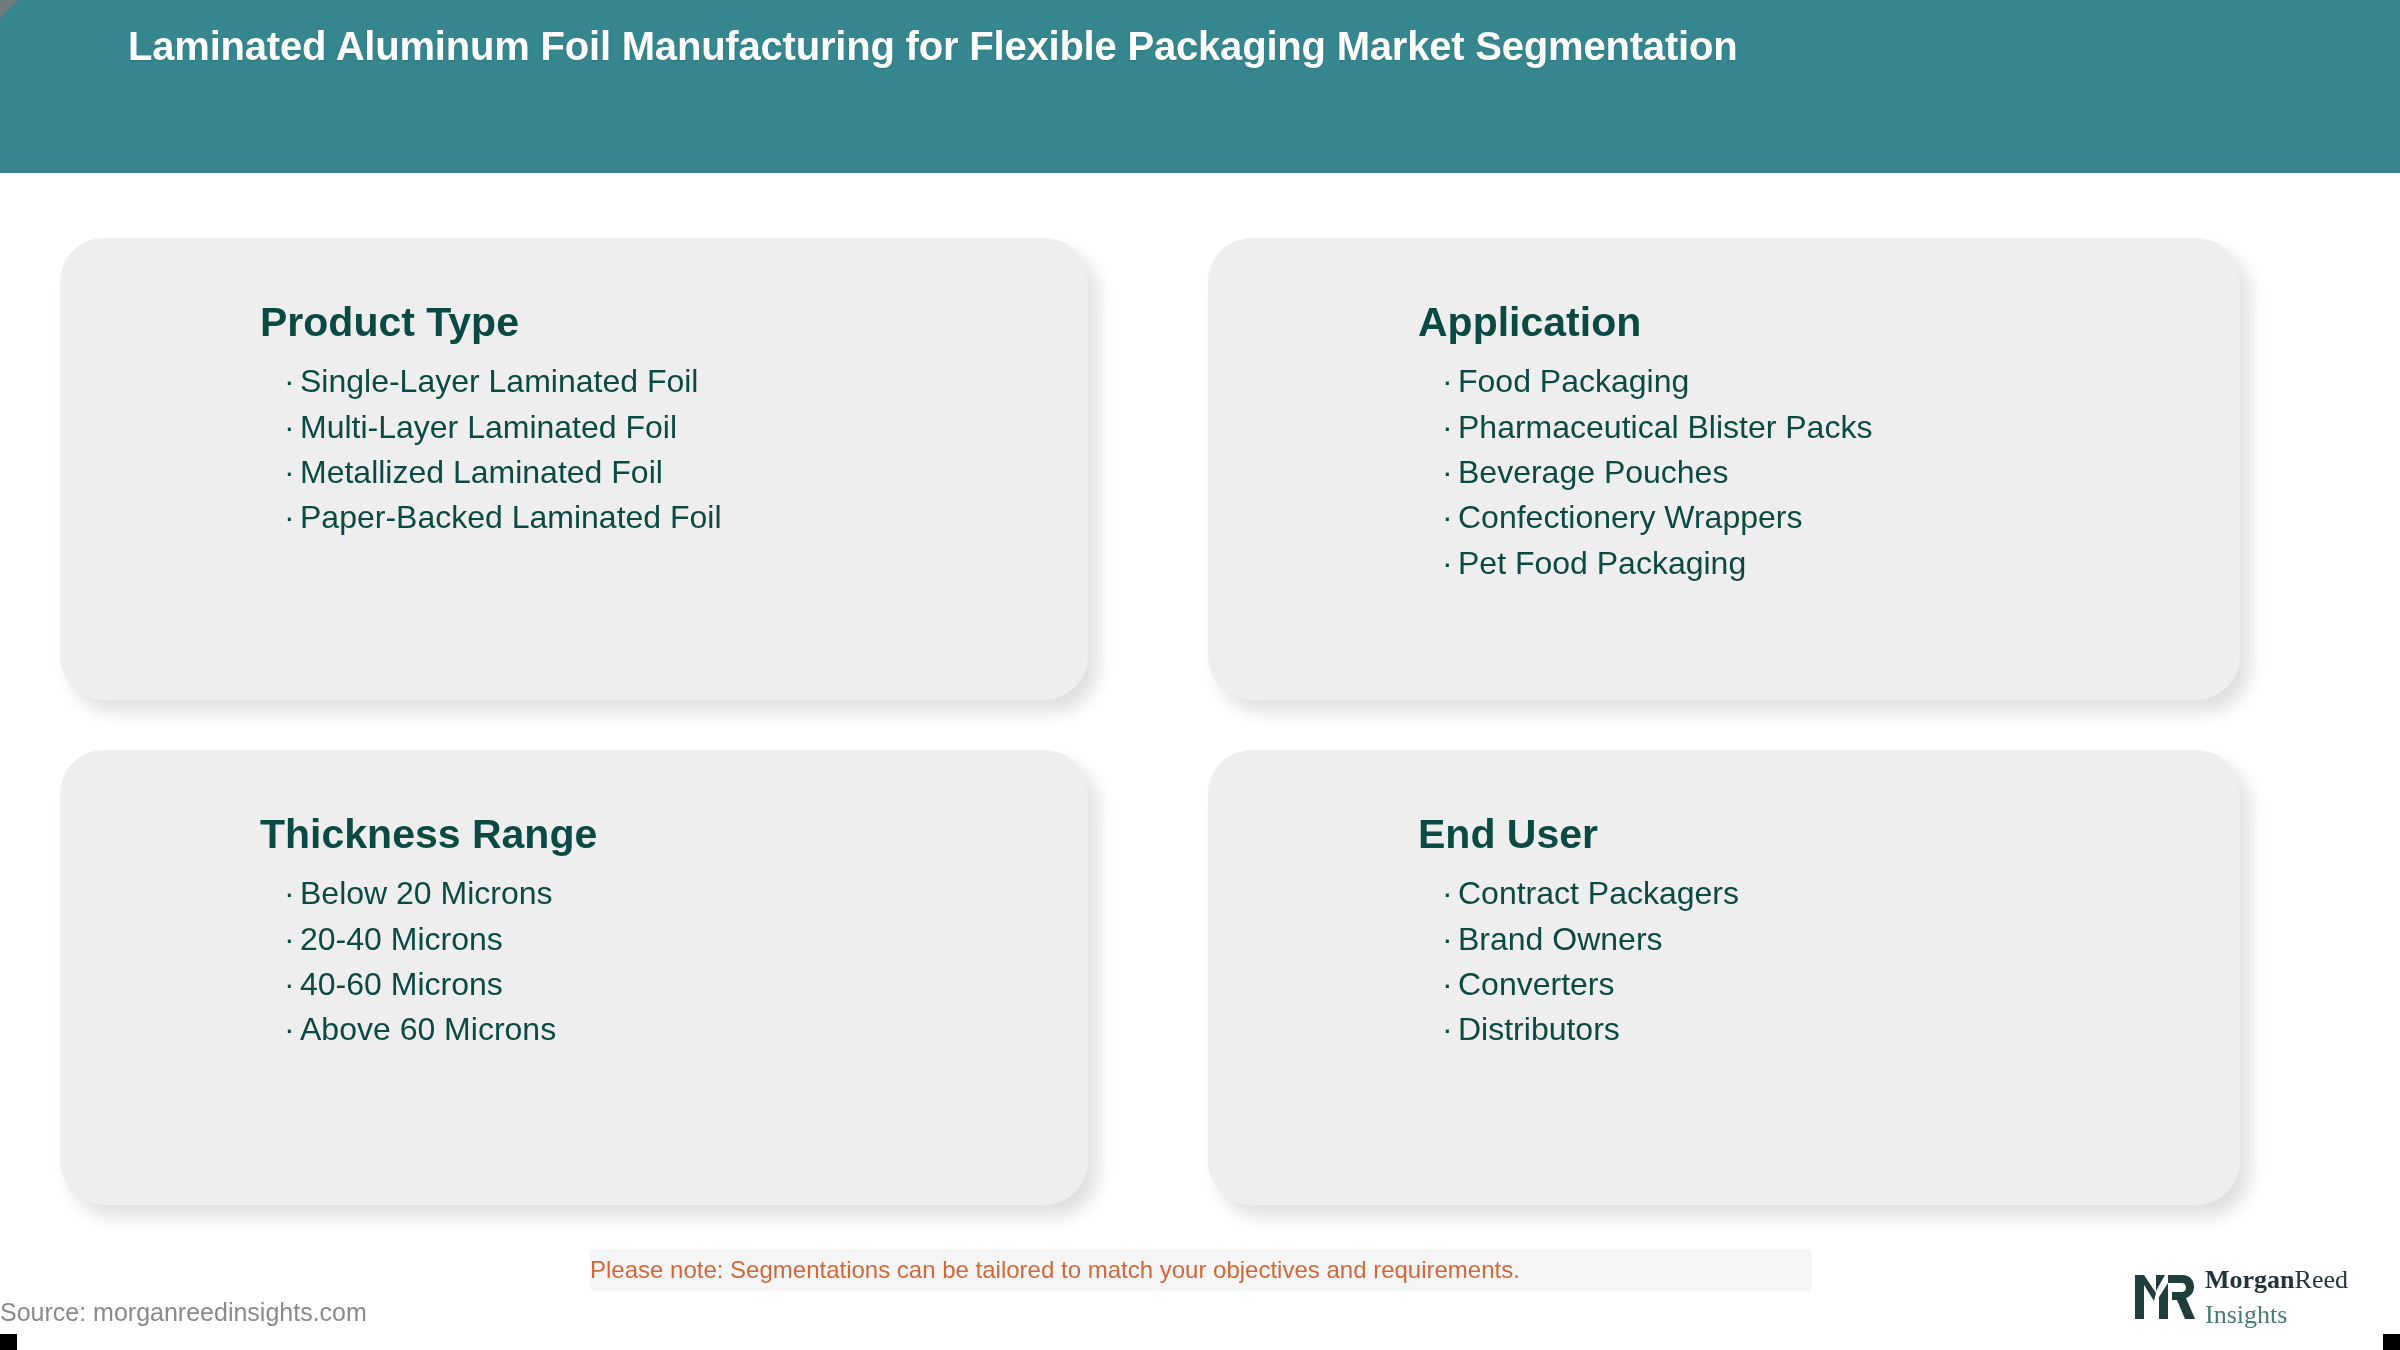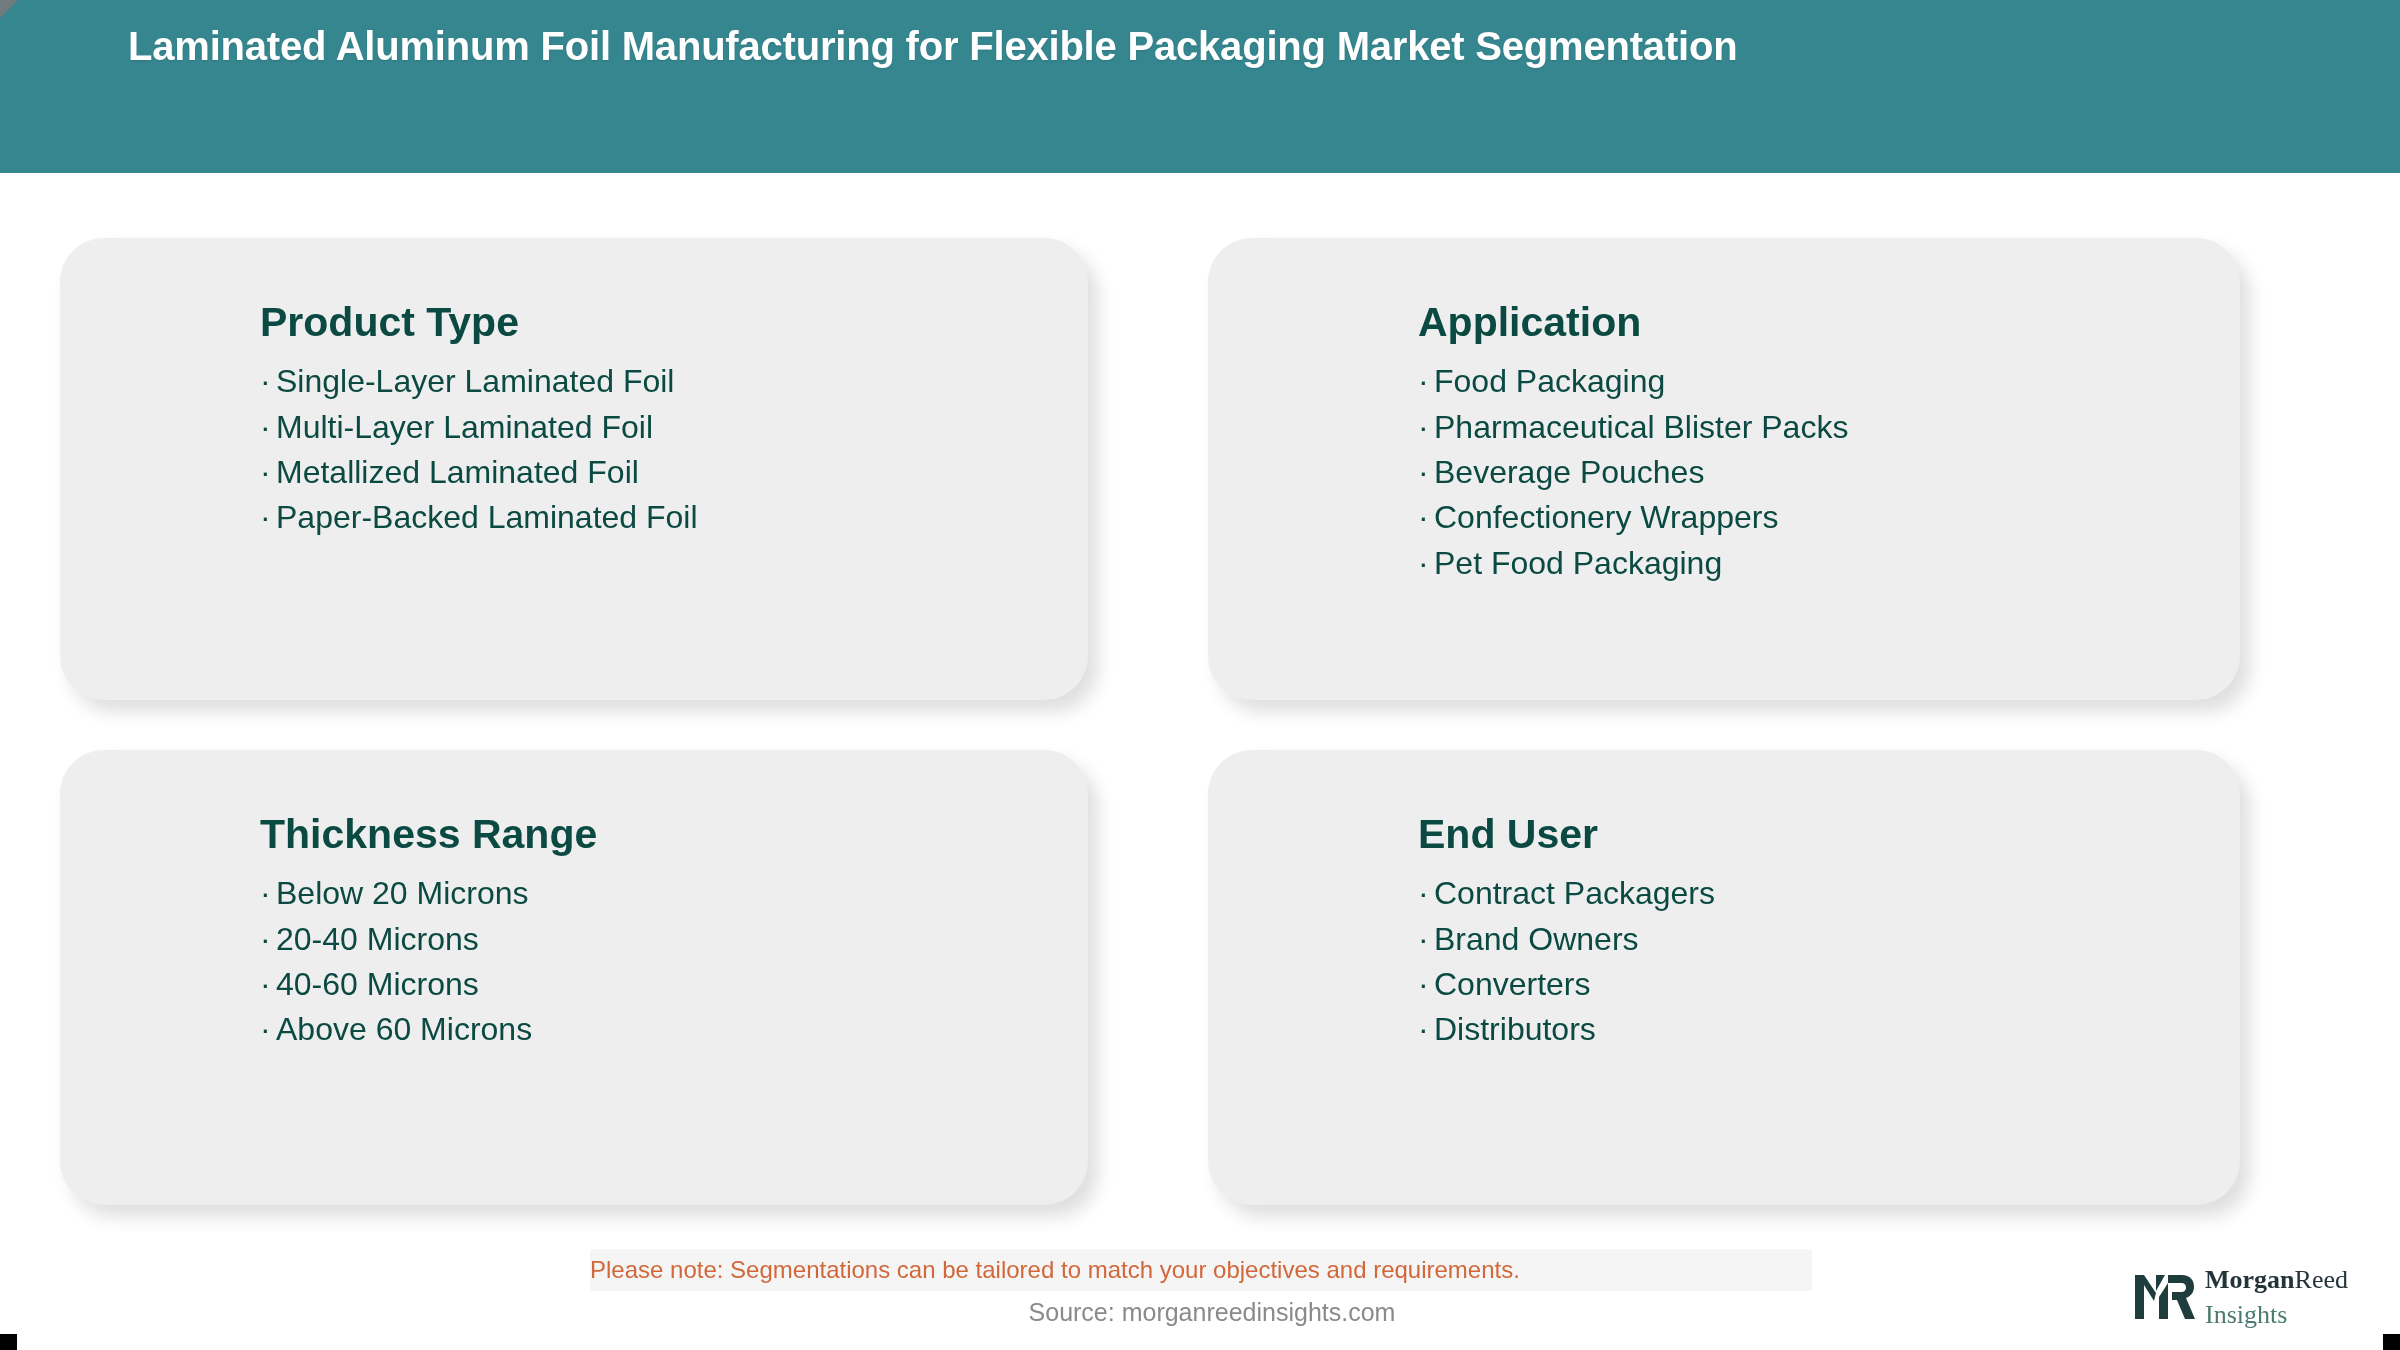--- a/index.html
+++ b/index.html
@@ -76,20 +76,21 @@
     color: #0b4a42;
     font-size: 41px;
     font-weight: bold;
     line-height: 1.1;
     margin-bottom: 14px;
     white-space: nowrap;
   }
 
   .card-list {
     list-style: none;
+    margin-left: 24px;
   }
   .card-list li {
     color: #0b4a42;
     font-size: 32px;
     font-weight: normal;
     line-height: 1.42;
     white-space: nowrap;
   }
   .bullet-dot {
     display: inline-block;
@@ -114,25 +115,24 @@
     font-size: 24px;
     font-weight: normal;
     line-height: 1;
     white-space: nowrap;
   }
   .source-text {
     position: absolute;
     left: 0;
     top: 1300px;
     width: 2400px;
-    text-align: center;
+    text-align: left;
     color: #8a8a8a;
     font-size: 25px;
     line-height: 1;
-    padding-left: 24px;
   }
 
   
   .logo {
     position: absolute;
     left: 2132px;
     top: 1266px;
     width: 248px;
     height: 62px;
     display: flex;

